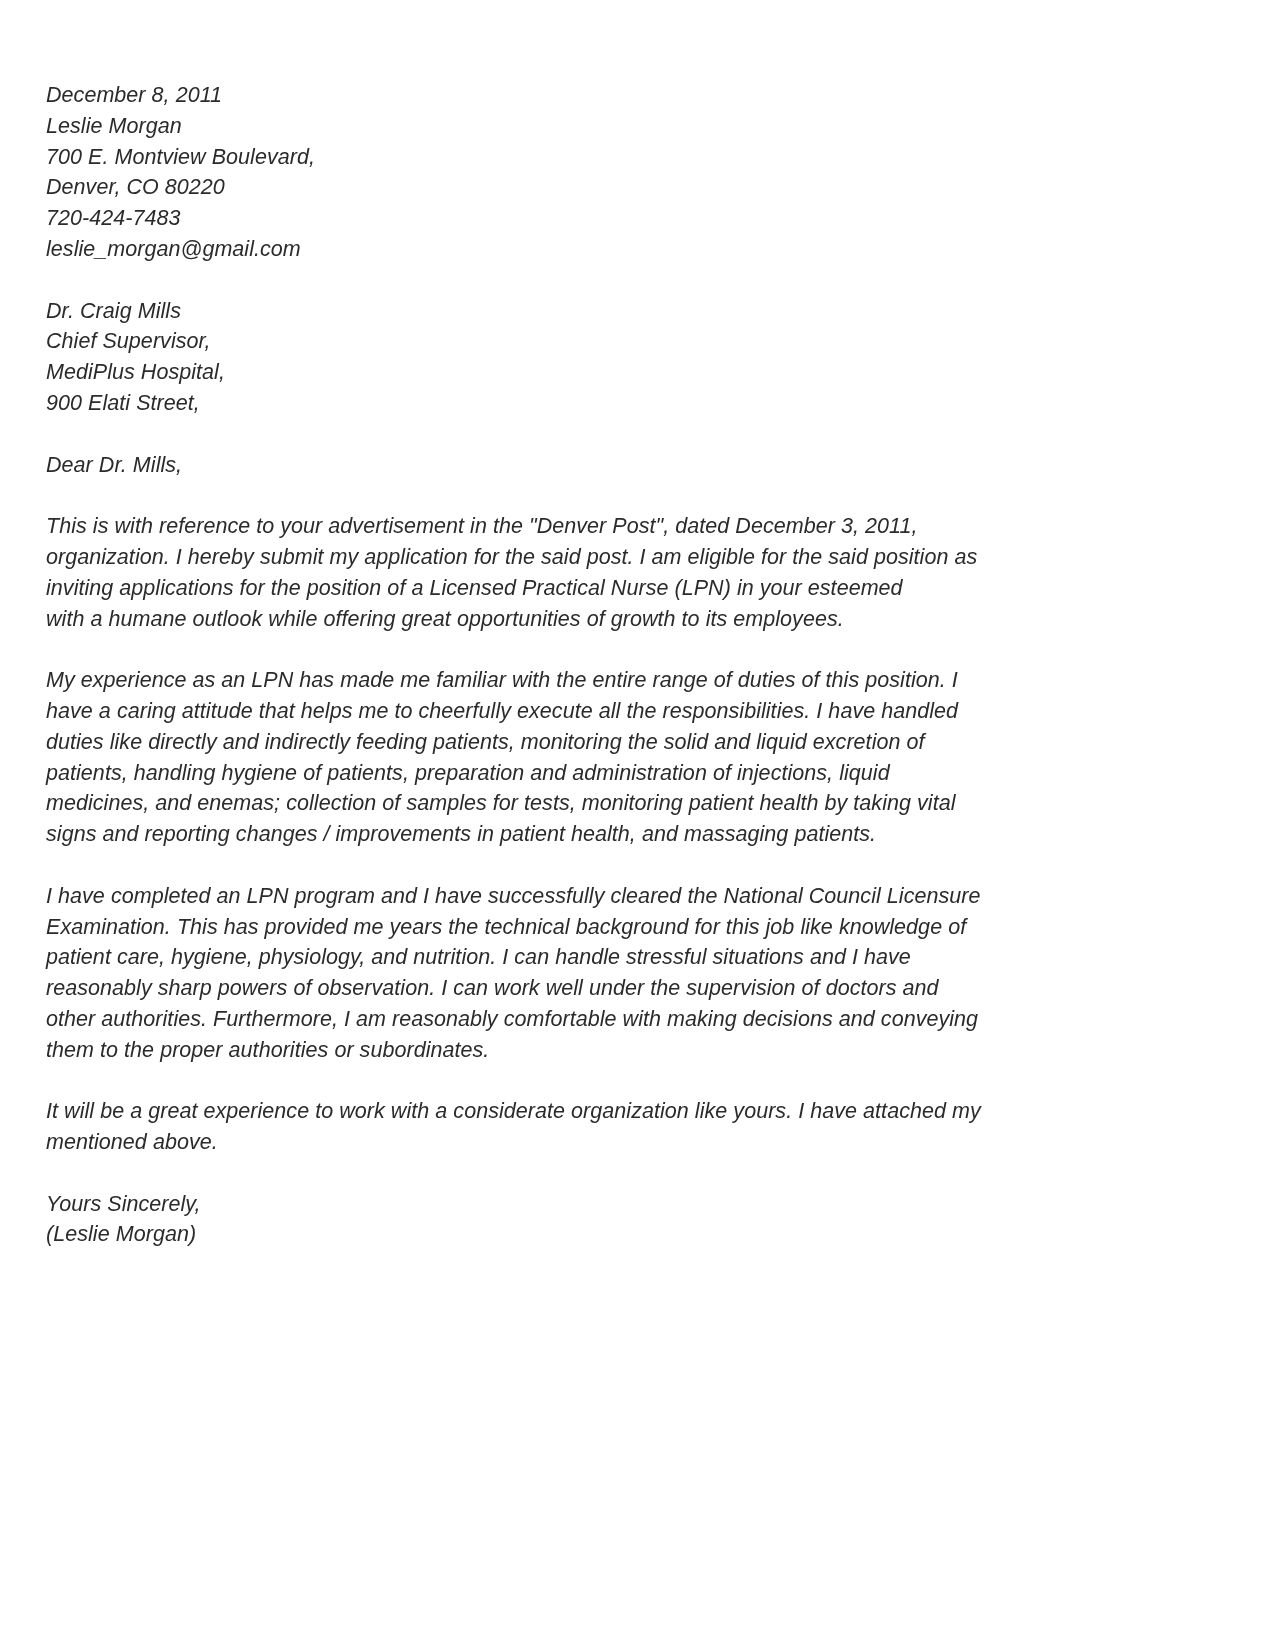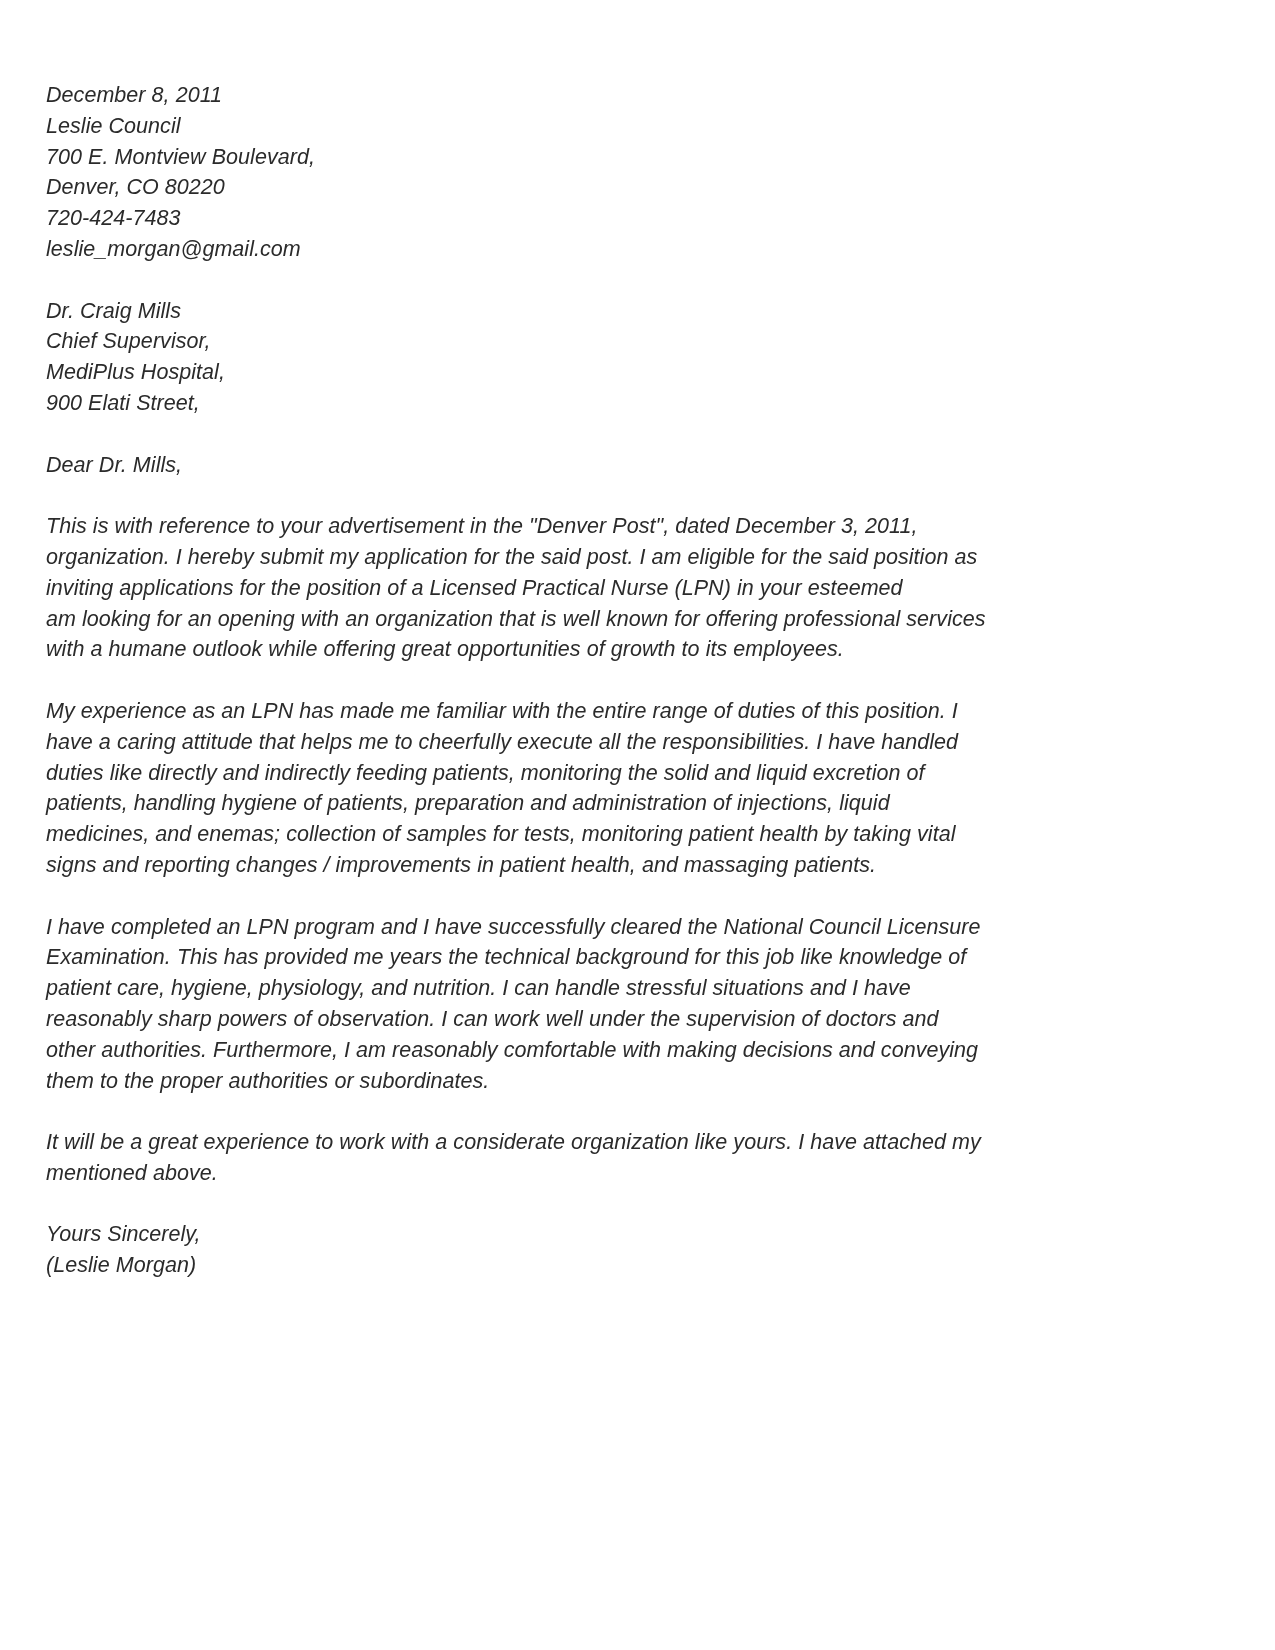--- a/index.html
+++ b/index.html
@@ -29,21 +29,21 @@
   .line { display: block; white-space: nowrap; }
   .gap { height: 30.8px; }
 </style>
 </head>
 <body>
 
 <div class="page">
 
   <div class="block">
     <span class="line">December 8, 2011</span>
-    <span class="line">Leslie Council</span>
+    <span class="line">Leslie Morgan</span>
     <span class="line">700 E. Montview Boulevard,</span>
     <span class="line">Denver, CO 80220</span>
     <span class="line">720-424-7483</span>
     <span class="line">leslie_morgan@gmail.com</span>
   </div>
 
   <div class="gap"></div>
 
   <div class="block">
     <span class="line">Dr. Craig Mills</span>
@@ -57,21 +57,20 @@
   <div class="block">
     <span class="line">Dear Dr. Mills,</span>
   </div>
 
   <div class="gap"></div>
 
   <div class="block">
     <span class="line">This is with reference to your advertisement in the "Denver Post", dated December 3, 2011,</span>
     <span class="line">organization. I hereby submit my application for the said post. I am eligible for the said position as</span>
     <span class="line">inviting applications for the position of a Licensed Practical Nurse (LPN) in your esteemed</span>
-    <span class="line">am looking for an opening with an organization that is well known for offering professional services</span>
     <span class="line">with a humane outlook while offering great opportunities of growth to its employees.</span>
   </div>
 
   <div class="gap"></div>
 
   <div class="block">
     <span class="line">My experience as an LPN has made me familiar with the entire range of duties of this position. I</span>
     <span class="line">have a caring attitude that helps me to cheerfully execute all the responsibilities. I have handled</span>
     <span class="line">duties like directly and indirectly feeding patients, monitoring the solid and liquid excretion of</span>
     <span class="line">patients, handling hygiene of patients, preparation and administration of injections, liquid</span>

